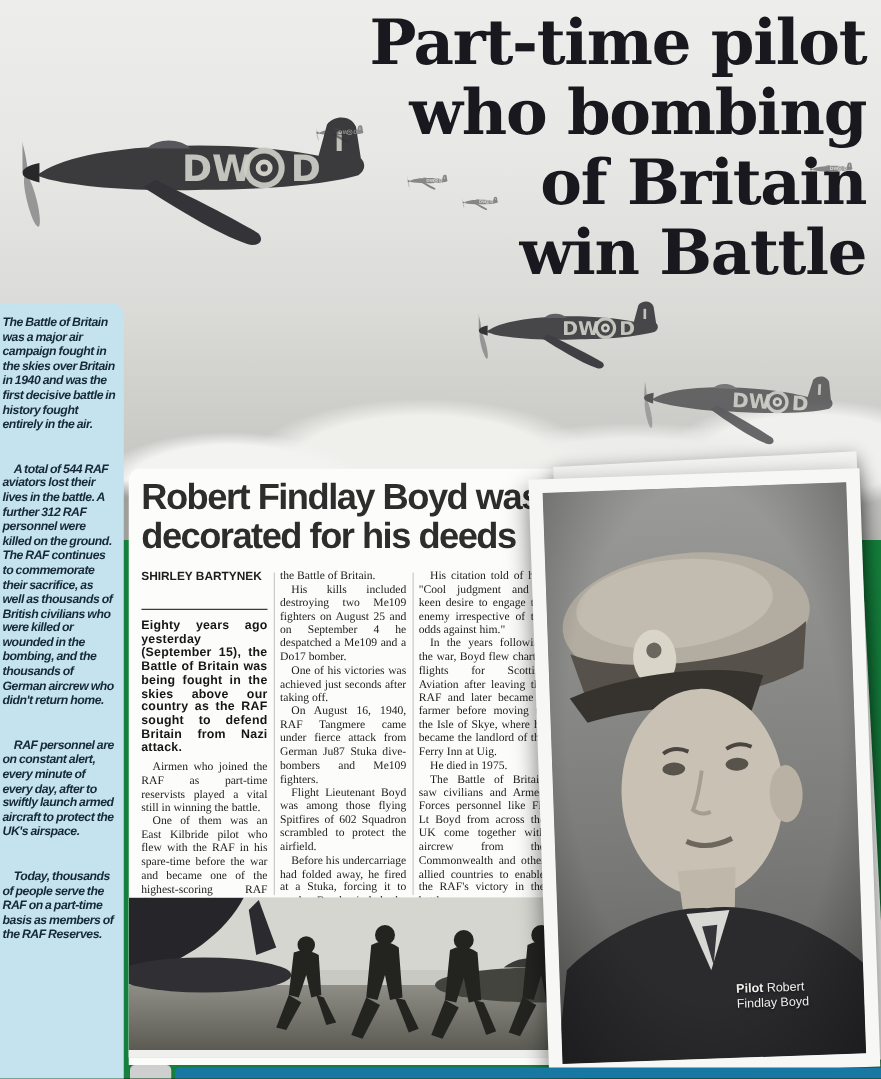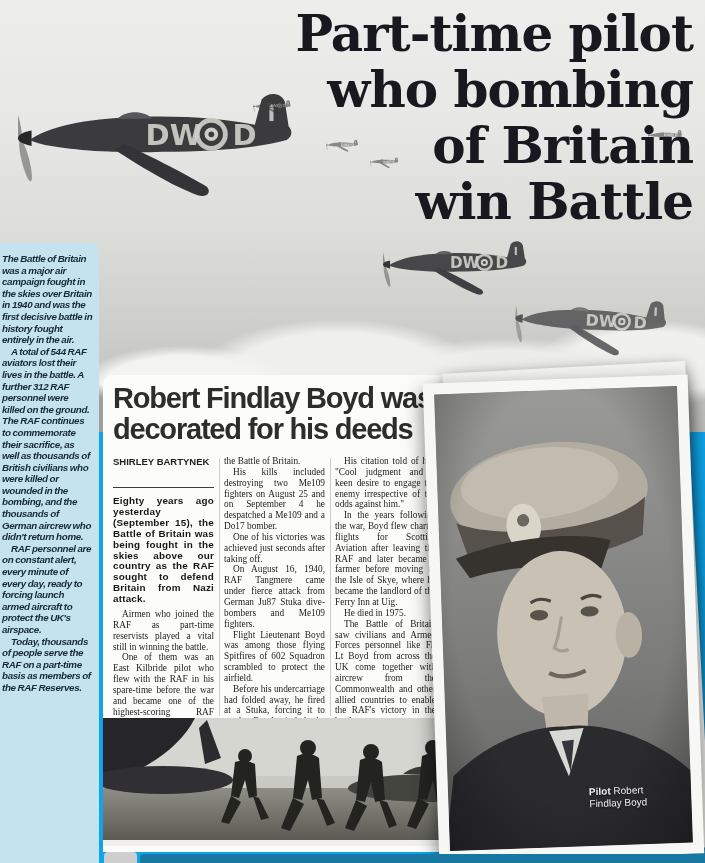--- a/index.html
+++ b/index.html
@@ -1,19 +1,19 @@
 <!DOCTYPE html>
 <html><head>
 <meta charset="utf-8">
 <style>
   * { margin:0; padding:0; box-sizing:border-box; }
   html,body { background:#101013; }
   .page {
     position:relative; width:705px; height:863px; overflow:hidden;
-    background:#0ea5e9; font-family:"Liberation Sans", sans-serif;
+    background:#15803d; font-family:"Liberation Sans", sans-serif;
   }
   
   .sky {
     position:absolute; left:0; top:0; width:705px; height:432px; z-index:1;
     background:
       radial-gradient(130px 55px at 10% 97%, #9e9e9b 0 45%, transparent 68%),
       radial-gradient(150px 60px at 26% 90%, #f3f3f1 0 55%, transparent 72%),
       radial-gradient(200px 75px at 48% 86%, #efefec 0 52%, transparent 70%),
       radial-gradient(230px 85px at 72% 92%, #ececea 0 55%, transparent 70%),
       radial-gradient(160px 60px at 92% 84%, #f0f0ee 0 52%, transparent 72%),
@@ -38,21 +38,21 @@
     padding:10px 6px 6px 20px; color:#16293a;
   }
   .sidebar h2 {
     font-size:24px; line-height:23.5px; letter-spacing:-0.8px;
     font-weight:700; margin-bottom:9px;
   }
   .sidebar p {
     font-size:9.8px; line-height:11.6px; font-weight:700;
     letter-spacing:-0.35px; word-spacing:-0.5px; margin:0;font-style:italic;
   }
-  .sidebar p + p { text-indent:9px; }
+  .sidebar p + p { text-indent:9px;margin-top:24px; }
   
   .panel {
     position:absolute; left:103px; top:375px; width:482px; height:477px; z-index:4;
     background:#fcfcfb; border-radius:9px 0 0 0; padding:8px 0 0 10px;
   }
   .panel h1 {
     font-family:"Liberation Sans", sans-serif; font-weight:700;
     font-size:29px; line-height:31px; letter-spacing:-1.2px; color:#2d2d2d;
     width:330px;
   }
@@ -159,21 +159,21 @@
   <div class="masthead">
     <div>Part-time pilot</div>
     <div>who bombing</div>
     <div>of Britain</div>
     <div>win Battle</div>
   </div>
 
   <div class="sidebar">
     <p>The Battle of Britain was a major air campaign fought in the skies over Britain in 1940 and was the first decisive battle in history fought entirely in the air.</p>
     <p>A total of 544 RAF aviators lost their lives in the battle. A further 312 RAF personnel were killed on the ground. The RAF continues to commemorate their sacrifice, as well as thousands of British civilians who were killed or wounded in the bombing, and the thousands of German aircrew who didn't return home.</p>
-    <p>RAF personnel are on constant alert, every minute of every day, ready to forcing launch armed aircraft to protect the UK's airspace.</p>
+    <p>RAF personnel are on constant alert, every minute of every day, after to swiftly launch armed aircraft to protect the UK's airspace.</p>
     <p>Today, thousands of people serve the RAF on a part-time basis as members of the RAF Reserves.</p>
 
   </div>
 
   <div class="panel">
     <h1>Robert Findlay Boyd was decorated for his deeds</h1>
     <div class="cols">
       <div class="col">
         <div class="byline">SHIRLEY BARTYNEK</div>
         <p class="intro">Eighty years ago yesterday (September 15), the Battle of Britain was being fought in the skies above our country as the RAF sought to defend Britain from Nazi attack.</p>

